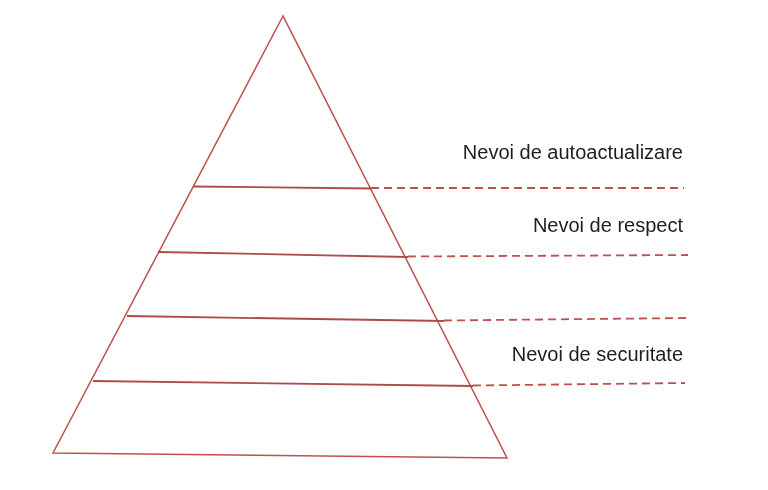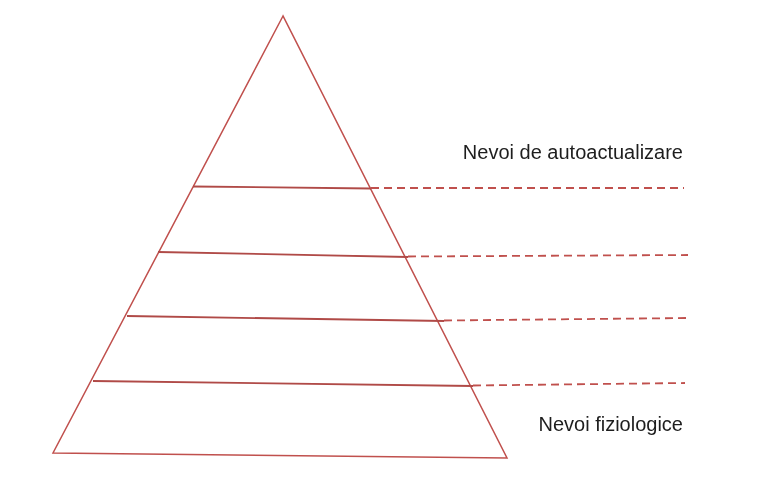--- a/index.html
+++ b/index.html
@@ -45,18 +45,19 @@
     <line x1="93" y1="381" x2="473" y2="386" stroke="#b04a47" stroke-width="1.8"></line>
 
     <line x1="371" y1="188" x2="684" y2="188" stroke="#c0504d" stroke-width="1.8" stroke-dasharray="8 5"></line>
     <line x1="408" y1="256.5" x2="688" y2="255" stroke="#c0504d" stroke-width="1.8" stroke-dasharray="8 5"></line>
     <line x1="444" y1="320.5" x2="687" y2="318" stroke="#c0504d" stroke-width="1.8" stroke-dasharray="8 5"></line>
     <line x1="473" y1="385.5" x2="685" y2="383" stroke="#c0504d" stroke-width="1.8" stroke-dasharray="8 5"></line>
   </svg>
 
   <div class="level-label" style="top:139px">Nevoi de autoactualizare</div>
 
+  <div class="level-label" style="top:212px">Nevoi de respect</div>
 
 
+  <div class="level-label" style="top:341px">Nevoi de securitate</div>
 
-  <div class="level-label" style="top:411px">Nevoi fiziologice</div>
 
 </div>
 
 </body></html>

